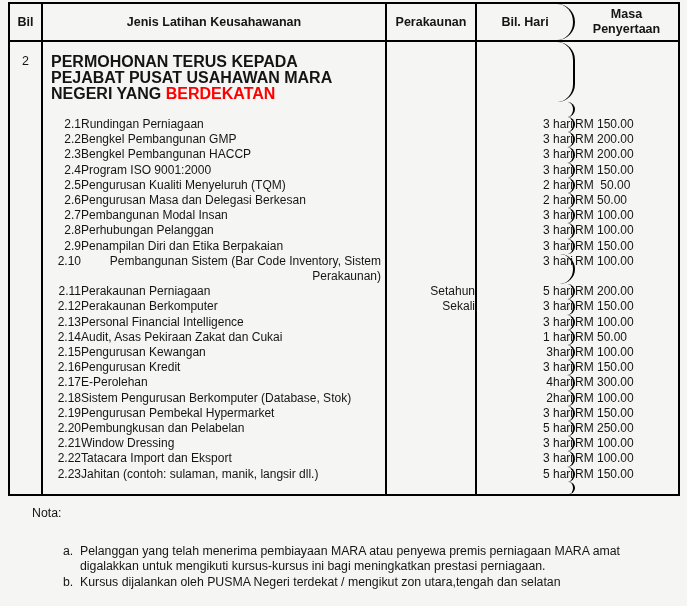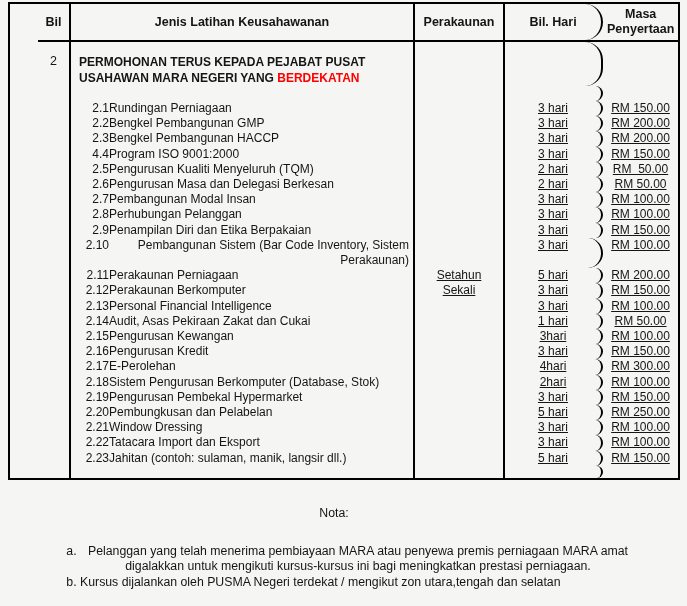--- a/index.html
+++ b/index.html
@@ -16,21 +16,20 @@
     overflow: hidden;
   }
   
   .course-table {
     position: absolute;
     left: 8px;
     top: 2px;
     width: 672px;
     border: 2px solid #000;
     box-sizing: border-box;
-    padding-left: 28px;
   }
   .cell {
     box-sizing: border-box;
     border-right: 2px solid #000;
   }
   .cell:last-child { border-right: none; }
   .col-bil      { flex: 0 0 33px; }
   .col-jenis    { flex: 0 0 344px; }
   .col-kekerapan{ flex: 0 0 90px; }
   .col-hari     { flex: 0 0 98px; border-radius: 18px; }
@@ -55,21 +54,21 @@
 
   .trow { display: flex; align-items: stretch; }
 
   .title-row .cell { padding-top: 12px; }
   .title-row .col-bil {
     text-align: center;
     font-size: 12.5px;
   }
   .row-title {
     font-weight: bold;
-    font-size: 12px;
+    font-size: 16px;
     line-height: 16px;
     max-width: 312px;
     padding-left: 8px;
   }
   .red { color: #ff0000; }
 
   .spacer-row { height: 15px; }
   .pad-row { height: 12px; }
 
   .item-row .cell {
@@ -78,36 +77,33 @@
   }
   .item-row .col-jenis {
     display: flex;
     padding-left: 8px;
     text-align: right;
   }
   .item-num { flex: 0 0 30px; }
   .item-label { flex: 0 1 auto; max-width: 300px; }
   .item-row .col-kekerapan,
   .item-row .col-hari {
-    text-align: center;
-    text-decoration: underline;
+    text-align: right;
   }
   .item-row .col-yuran {
-    text-align: center;
+    text-align: left;
     white-space: pre;
-    text-decoration: underline;
   }
 
   
   .notes {
     position: absolute;
     left: 32px;
     top: 506px;
     font-size: 12.3px;
-    text-align: center;
   }
   .notes-title { line-height: 15px; }
   .notes-list { margin-top: 23px; margin-left: 31px; }
   .note-item { display: flex; line-height: 15.3px; }
   .note-marker { flex: 0 0 17px; }
   .note-text { flex: 0 1 auto; max-width: 556px; }
 </style>
 </head>
 <body style="background: rgb(245, 245, 243);">
 
@@ -173,21 +169,21 @@
       <span class="item-label">Bengkel Pembangunan HACCP</span>
     </div>
     <div class="cell col-kekerapan"></div>
     <div class="cell col-hari">3 hari</div>
     <div class="cell col-yuran">RM 200.00</div>
   </div>
 
   <div class="trow item-row">
     <div class="cell col-bil"></div>
     <div class="cell col-jenis">
-      <span class="item-num">4.4</span>
+      <span class="item-num">2.4</span>
       <span class="item-label">Program ISO 9001:2000</span>
     </div>
     <div class="cell col-kekerapan"></div>
     <div class="cell col-hari">3 hari</div>
     <div class="cell col-yuran">RM 150.00</div>
   </div>
 
   <div class="trow item-row">
     <div class="cell col-bil"></div>
     <div class="cell col-jenis">

